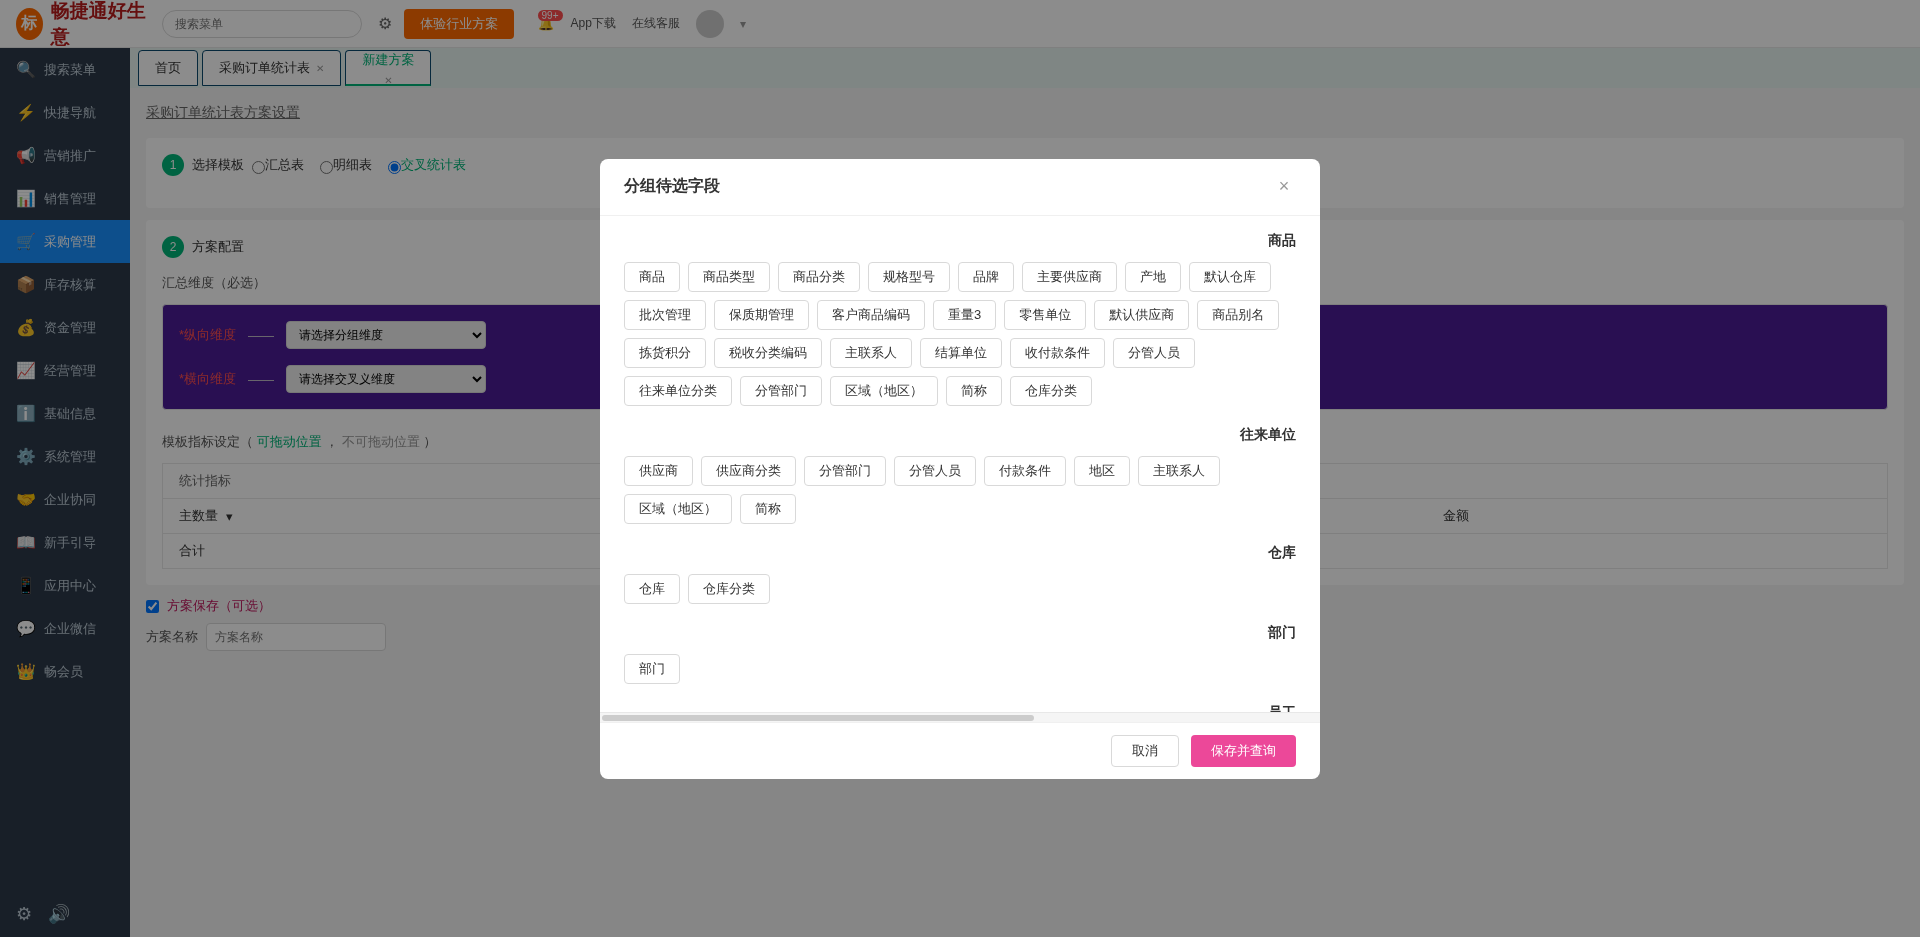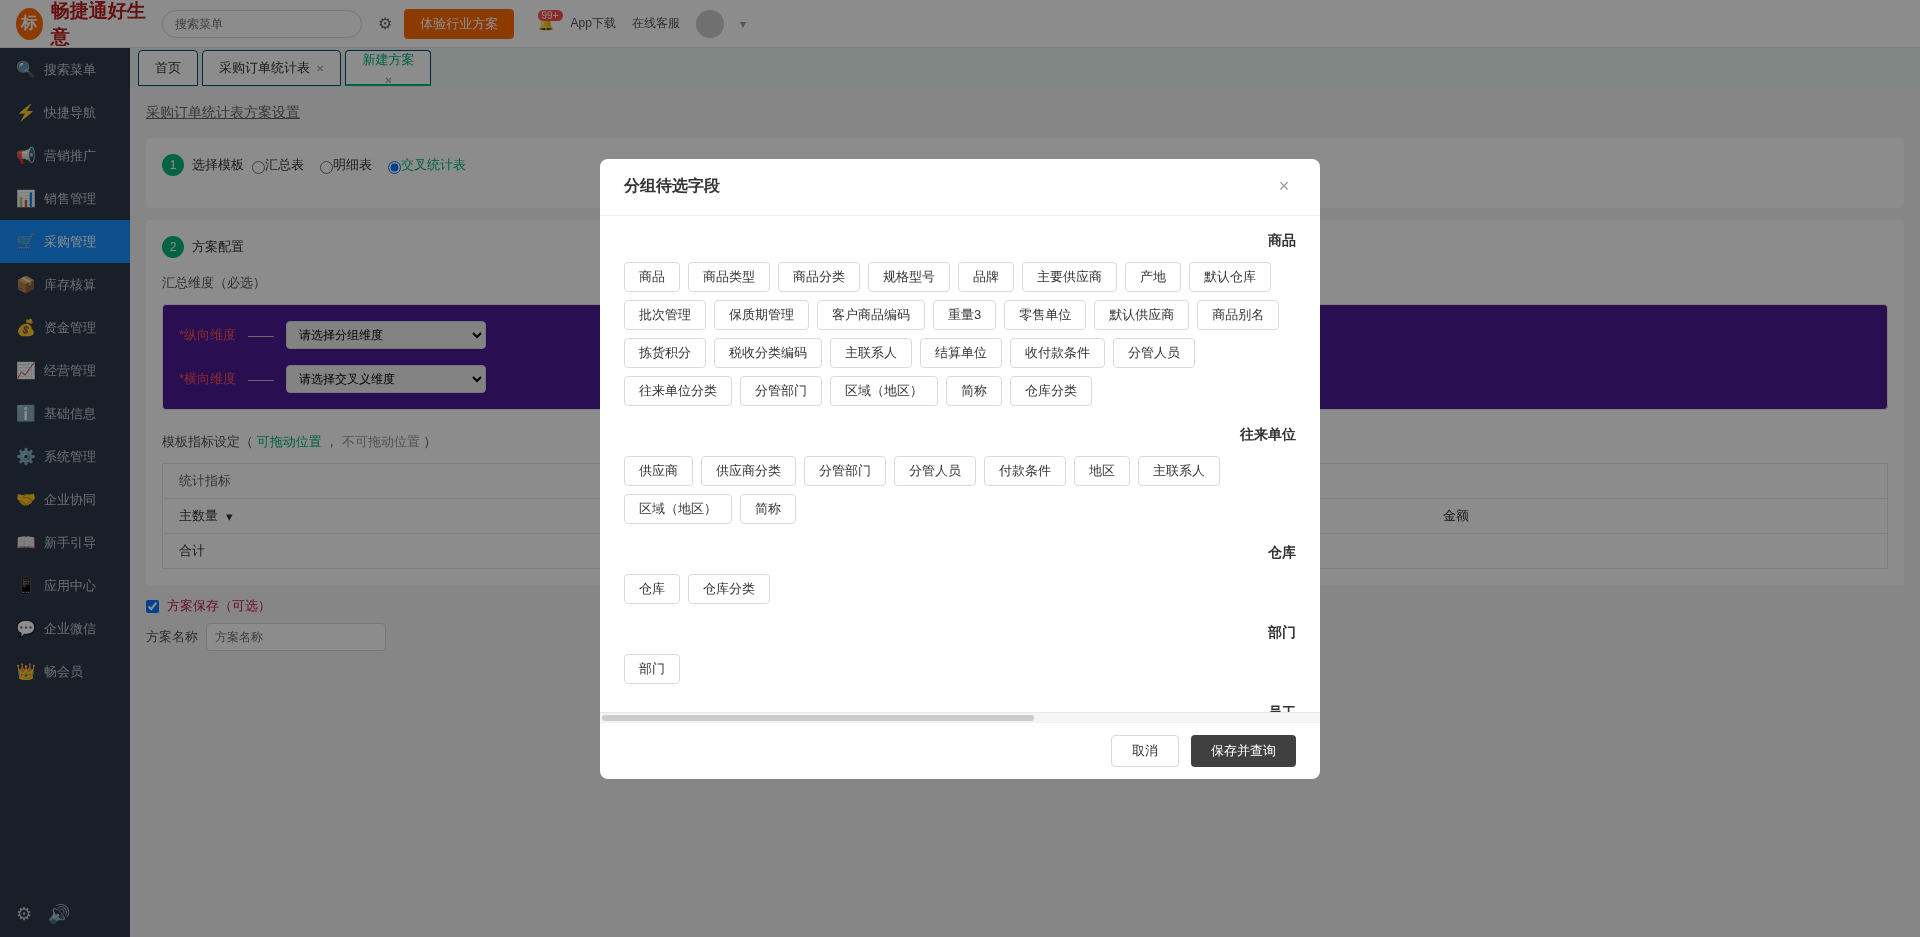--- a/index.html
+++ b/index.html
@@ -237,21 +237,21 @@
       border: 1px solid #d9d9d9;
       background: #fff;
       border-radius: 4px;
       cursor: pointer;
       font-size: 13px;
       color: #333;
     }
     .btn-confirm {
       padding: 6px 20px;
       border: none;
-      background: #404040;
+      background: #ec4899;
       color: #fff;
       border-radius: 4px;
       cursor: pointer;
       font-size: 13px;
     }
 
     
     .field-group { margin-bottom: 20px; }
     .field-group-title {
       font-size: 14px;

